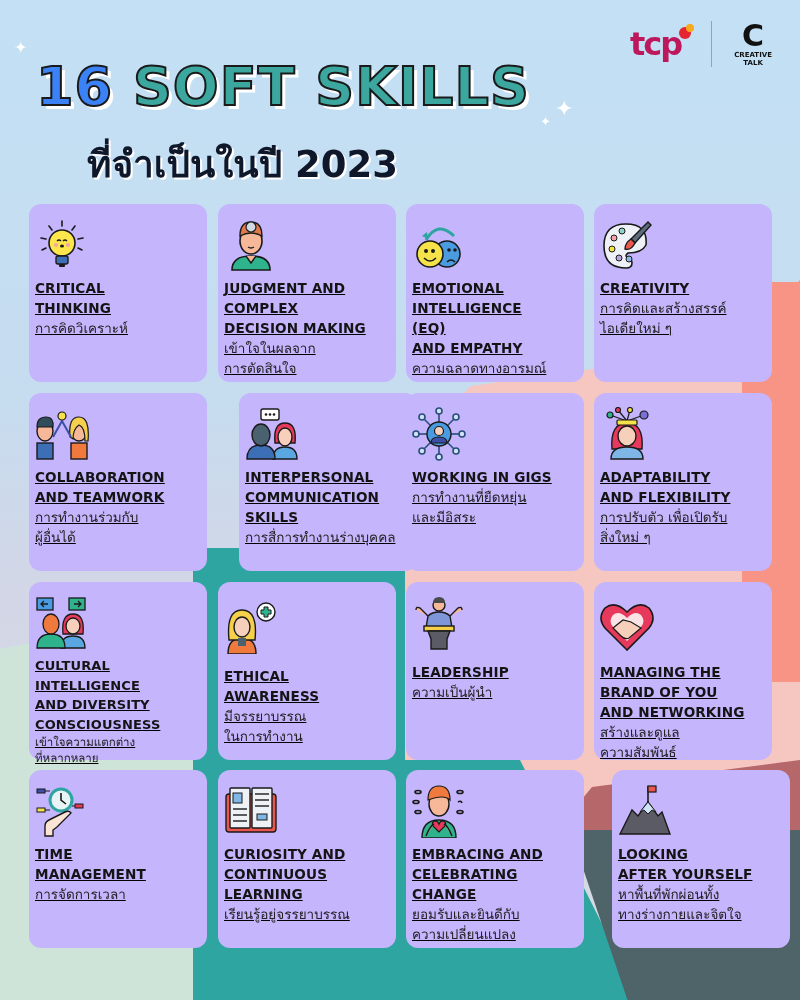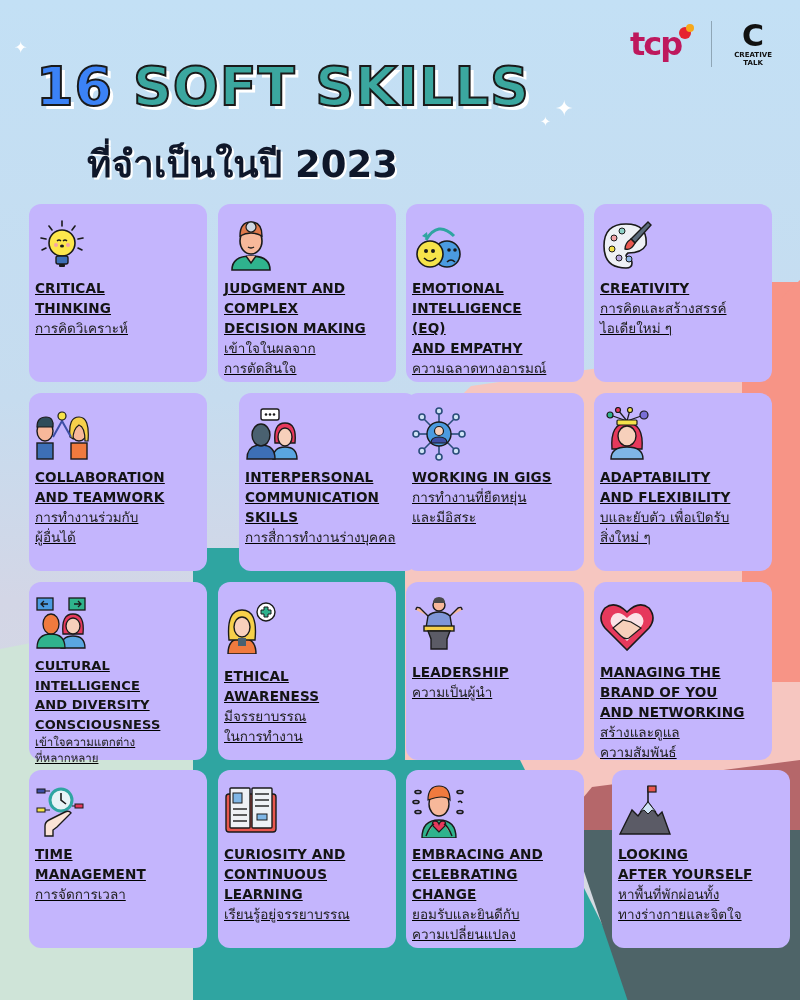--- a/index.html
+++ b/index.html
@@ -253,21 +253,21 @@
           <circle cx="30" cy="3" r="2.5" fill="#f6e34a"></circle>
           <circle cx="44" cy="8" r="4" fill="#7a6fd6"></circle>
       </g>
       <path d="M12 42 q-2 -26 15 -26 q17 0 15 26z" fill="#e6395c" stroke="#1a1a1a" stroke-width="1.4"></path>
       <rect x="17" y="13" width="20" height="5" rx="1" fill="#f6e34a" stroke="#1a1a1a" stroke-width="1.2"></rect>
       <ellipse cx="27" cy="29" rx="9" ry="10" fill="#f7d0bb" stroke="#1a1a1a" stroke-width="1.4"></ellipse>
       <path d="M11 52 q0 -12 16 -12 q16 0 16 12z" fill="#7fb6e6" stroke="#1a1a1a" stroke-width="1.4"></path>
     </svg>
     <div class="card-title">ADAPTABILITY
 AND FLEXIBILITY</div>
-    <div class="card-sub">บและยับตัว เพื่อเปิดรับ
+    <div class="card-sub">การปรับตัว เพื่อเปิดรับ
 สิ่งใหม่ ๆ</div>
   </div>
 
   <div class="card" style="left:29px;top:582px;">
     <svg class="icon" viewBox="0 0 54 54">
       <rect x="2" y="2" width="16" height="12" fill="#4b9be0" stroke="#1a1a1a" stroke-width="1.3"></rect>
       <path d="M13 8 h-7 m3 -3 l-3 3 l3 3" stroke="#1a1a1a" stroke-width="1.3" fill="none"></path>
       <rect x="34" y="2" width="16" height="12" fill="#2fb38d" stroke="#1a1a1a" stroke-width="1.3"></rect>
       <path d="M39 8 h7 m-3 -3 l3 3 l-3 3" stroke="#1a1a1a" stroke-width="1.3" fill="none"></path>
       <path d="M26 52 q0 -12 12 -12 q12 0 12 12z" fill="#5aa6e0" stroke="#1a1a1a" stroke-width="1.3"></path>

